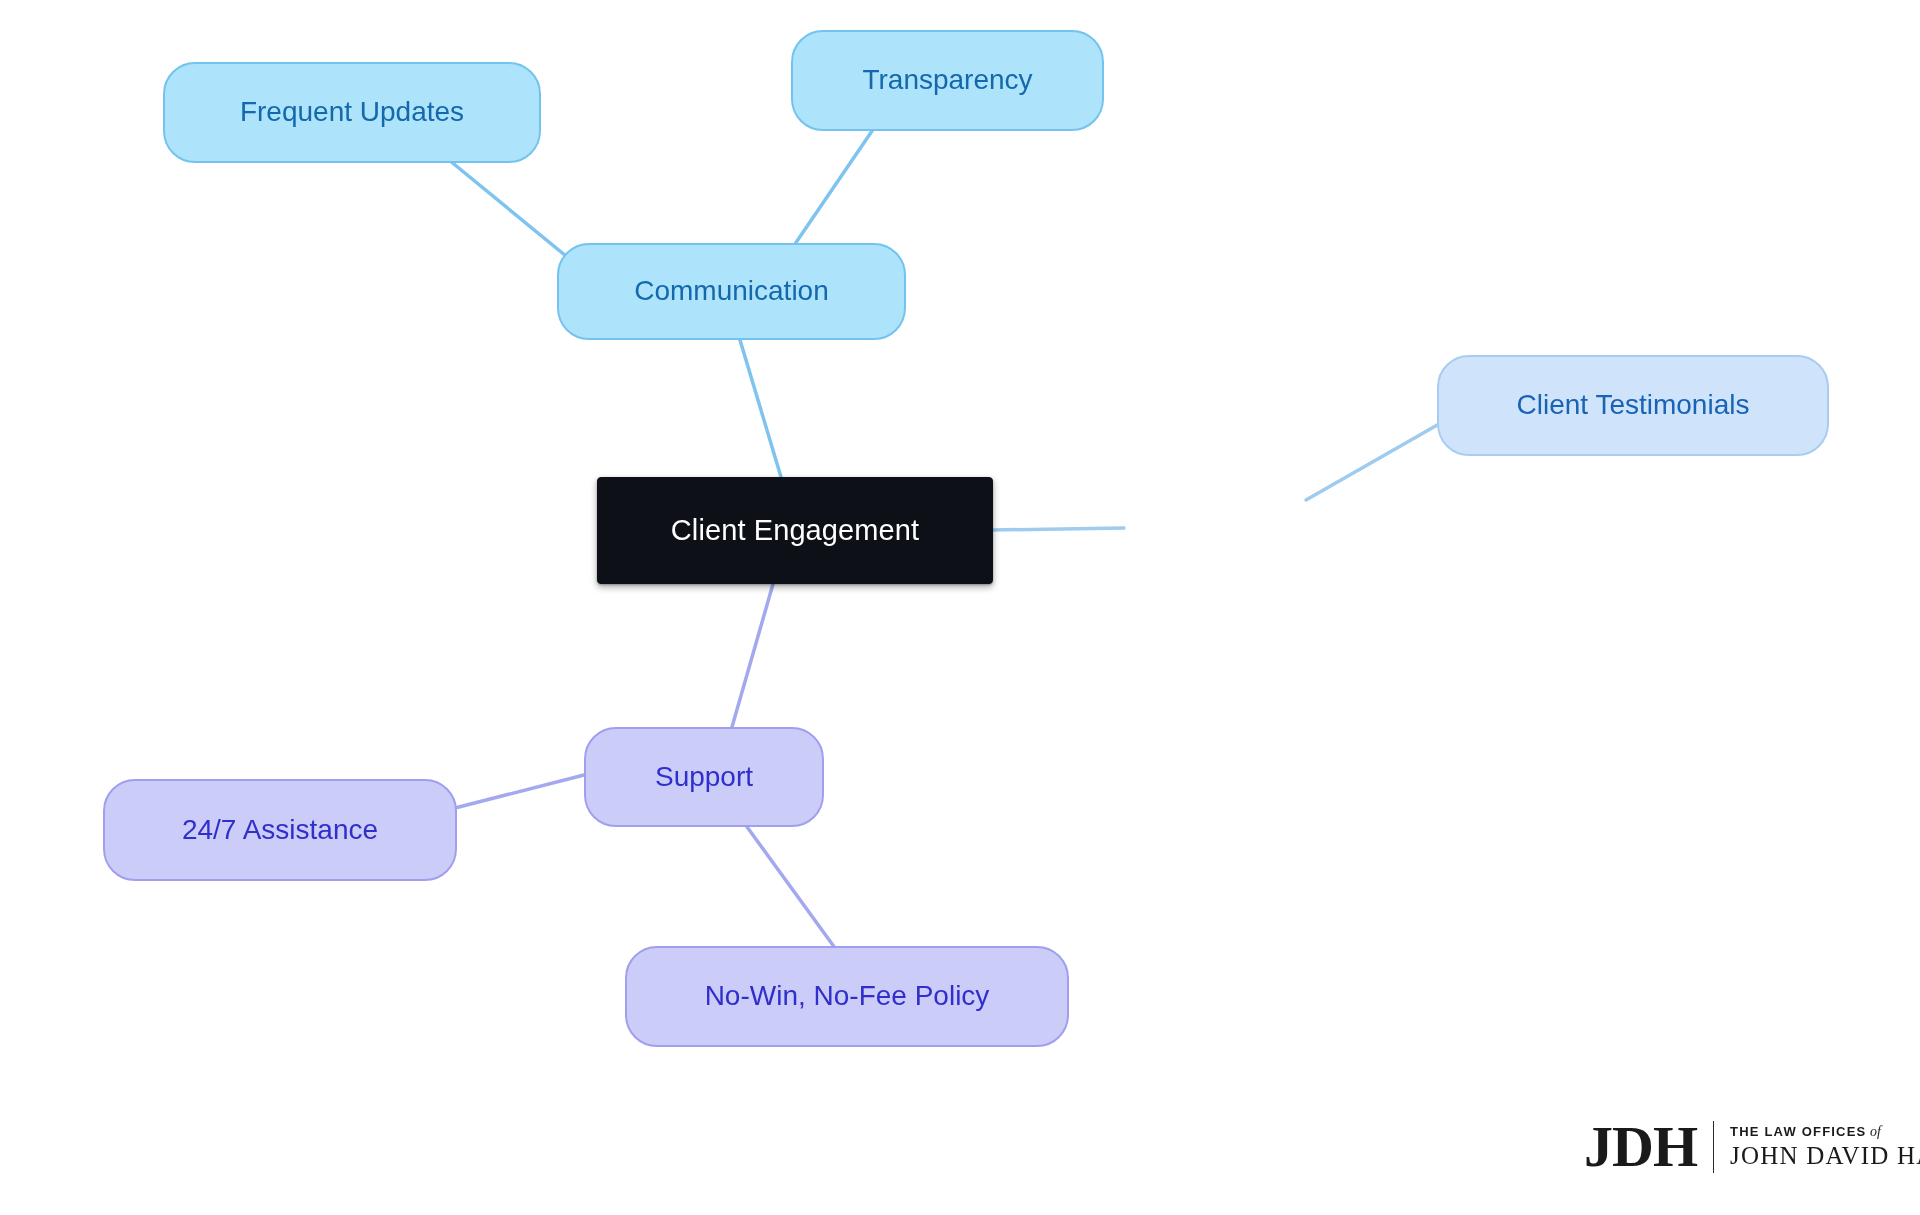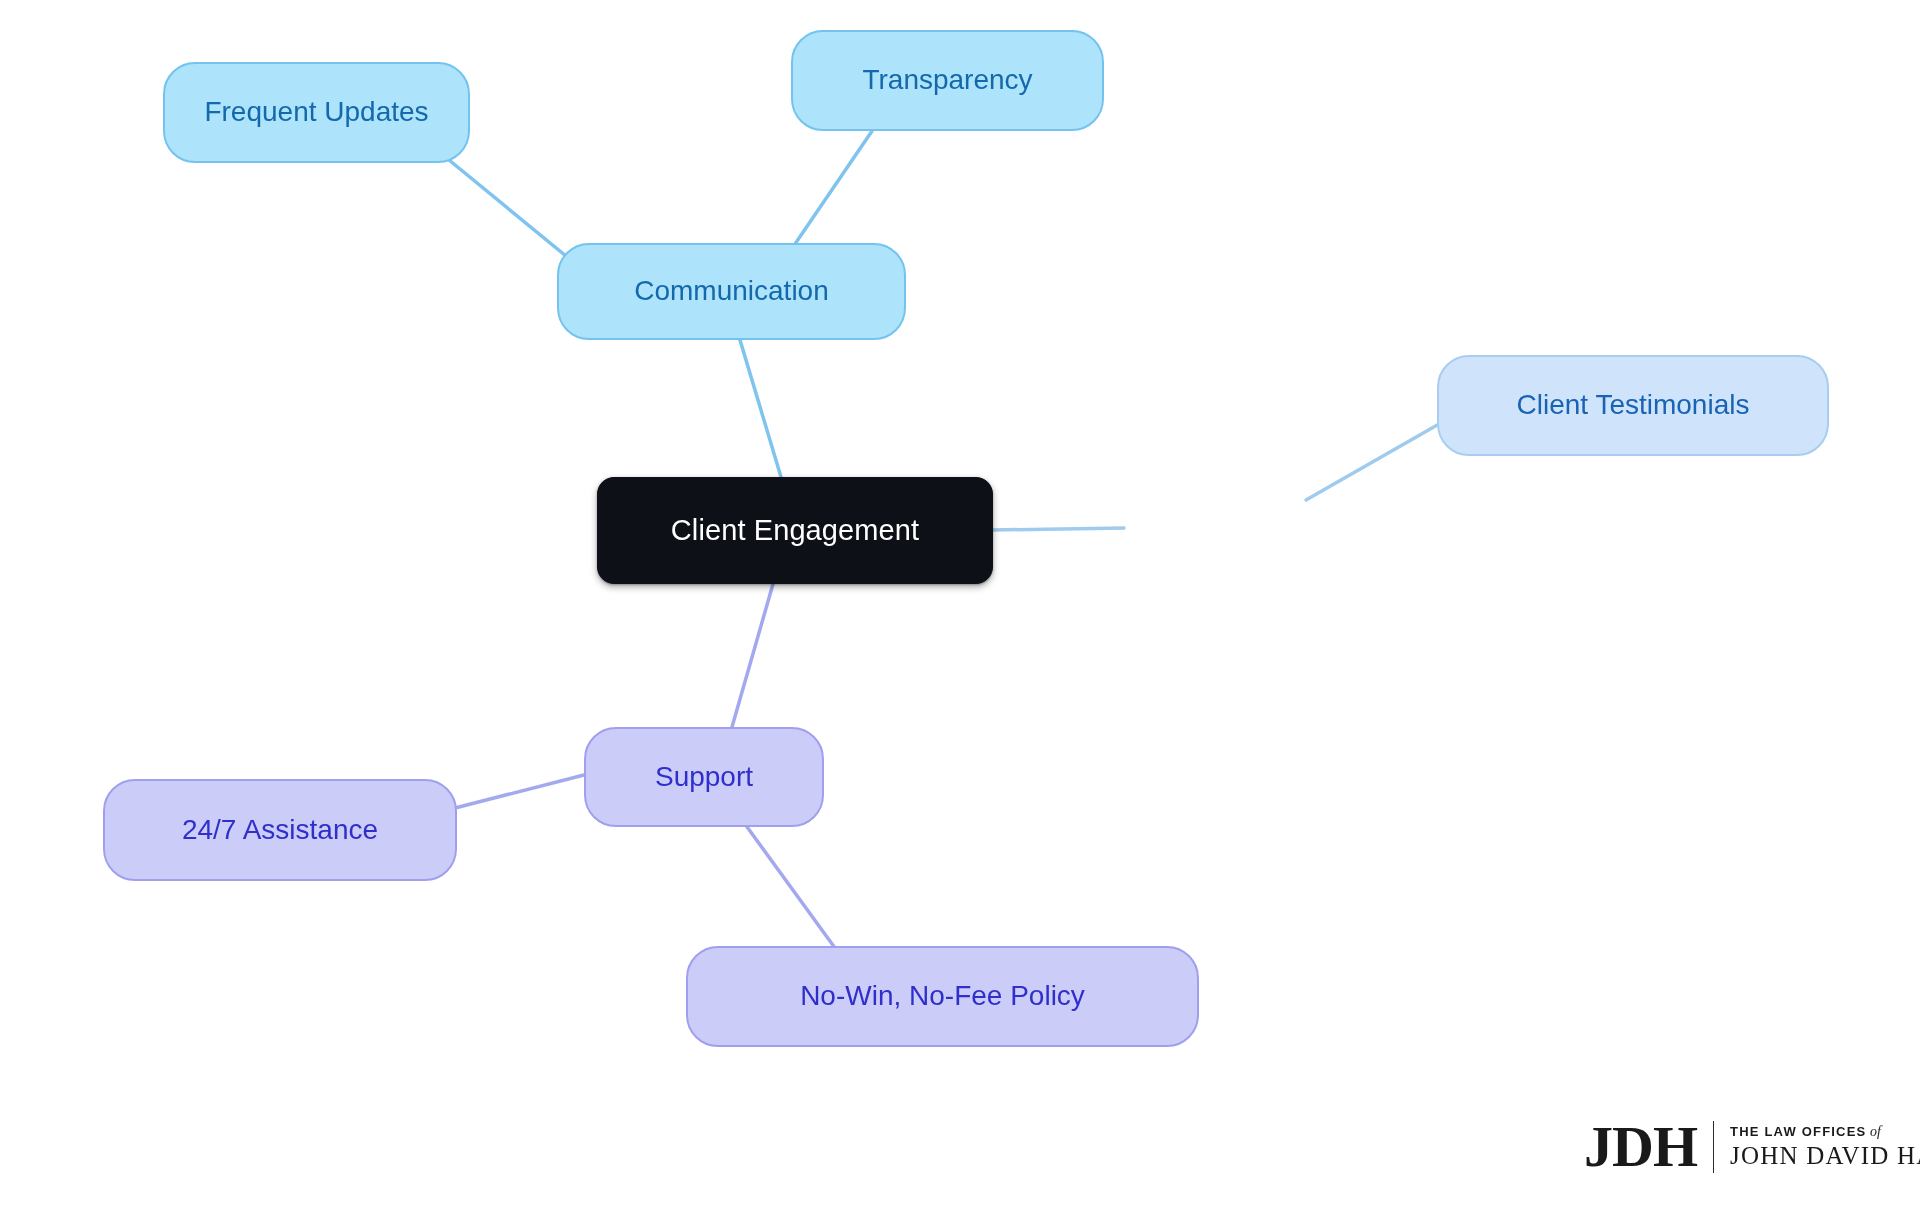--- a/index.html
+++ b/index.html
@@ -37,21 +37,21 @@
     line-height: 1.1;
   }
   .node-label {
     display: block;
   }
 
   
   .node.root {
     background: #0d1117;
     border: 1px solid #0d1117;
-    border-radius: 17px;
+    border-radius: 4px;
     color: #ffffff;
     font-size: 29px;
     font-weight: 400;
     letter-spacing: 0.1px;
     box-shadow: 0 3px 7px rgba(0,0,0,0.34), 0 1px 2px rgba(0,0,0,0.25);
   }
 
   
   .node.blue {
     background: #ade3fb;
@@ -141,21 +141,21 @@
     <line x1="781" y1="477" x2="740" y2="340" stroke="#7fc4ee" stroke-width="3.5" stroke-linecap="round"></line>
     <line x1="566" y1="256" x2="449" y2="160" stroke="#7fc4ee" stroke-width="3.5" stroke-linecap="round"></line>
     <line x1="795" y1="244" x2="872" y2="131" stroke="#7fc4ee" stroke-width="3.5" stroke-linecap="round"></line>
     <line x1="992" y1="530" x2="1124" y2="528" stroke="#9ecbee" stroke-width="3.5" stroke-linecap="round"></line>
     <line x1="1306" y1="500" x2="1439" y2="424" stroke="#9ecbee" stroke-width="3.5" stroke-linecap="round"></line>
     <line x1="773" y1="584" x2="732" y2="727" stroke="#a3a8ef" stroke-width="3.5" stroke-linecap="round"></line>
     <line x1="584" y1="775" x2="455" y2="808" stroke="#a3a8ef" stroke-width="3.5" stroke-linecap="round"></line>
     <line x1="742" y1="820" x2="835" y2="948" stroke="#a3a8ef" stroke-width="3.5" stroke-linecap="round"></line>
   </svg>
 
-  <div class="node blue" style="left:163px; top:62px; width:307px; height:101px;">
+  <div class="node blue" style="left:163px; top:62px; width:378px; height:101px;">
     <span class="node-label">Frequent Updates</span>
   </div>
 
   <div class="node blue" style="left:791px; top:30px; width:313px; height:101px;">
     <span class="node-label">Transparency</span>
   </div>
 
   <div class="node blue" style="left:557px; top:243px; width:349px; height:97px;">
     <span class="node-label">Communication</span>
   </div>
@@ -170,21 +170,21 @@
   </div>
 
   <div class="node purple" style="left:584px; top:727px; width:240px; height:100px;">
     <span class="node-label">Support</span>
   </div>
 
   <div class="node purple" style="left:103px; top:771px; width:354px; height:102px;margin-top:8px;">
     <span class="node-label">24/7 Assistance</span>
   </div>
 
-  <div class="node purple" style="left:686px; top:946px; width:513px; height:101px;">
+  <div class="node purple" style="left:625px; top:946px; width:444px; height:101px;">
     <span class="node-label">No-Win, No-Fee Policy</span>
   </div>
 
   <div id="logo" style="left:1568px; top:1118px;">
     <span class="jdh-mark">JDH</span>
     <span class="rule"></span>
     <span class="logo-words">
       <span class="line-top"><span>THE LAW OFFICES</span><span class="of"> of</span></span>
       <span class="line-bottom">JOHN DAVID HART</span>
     </span>

